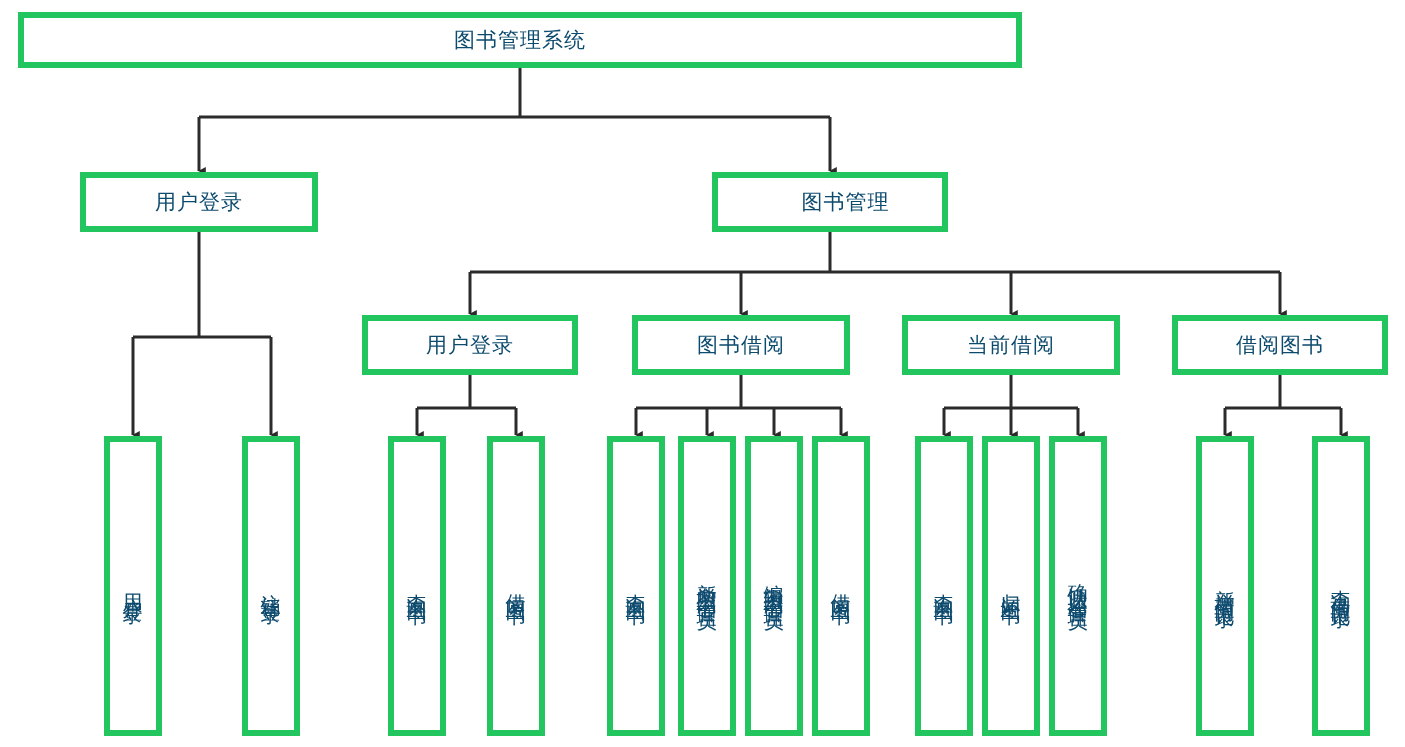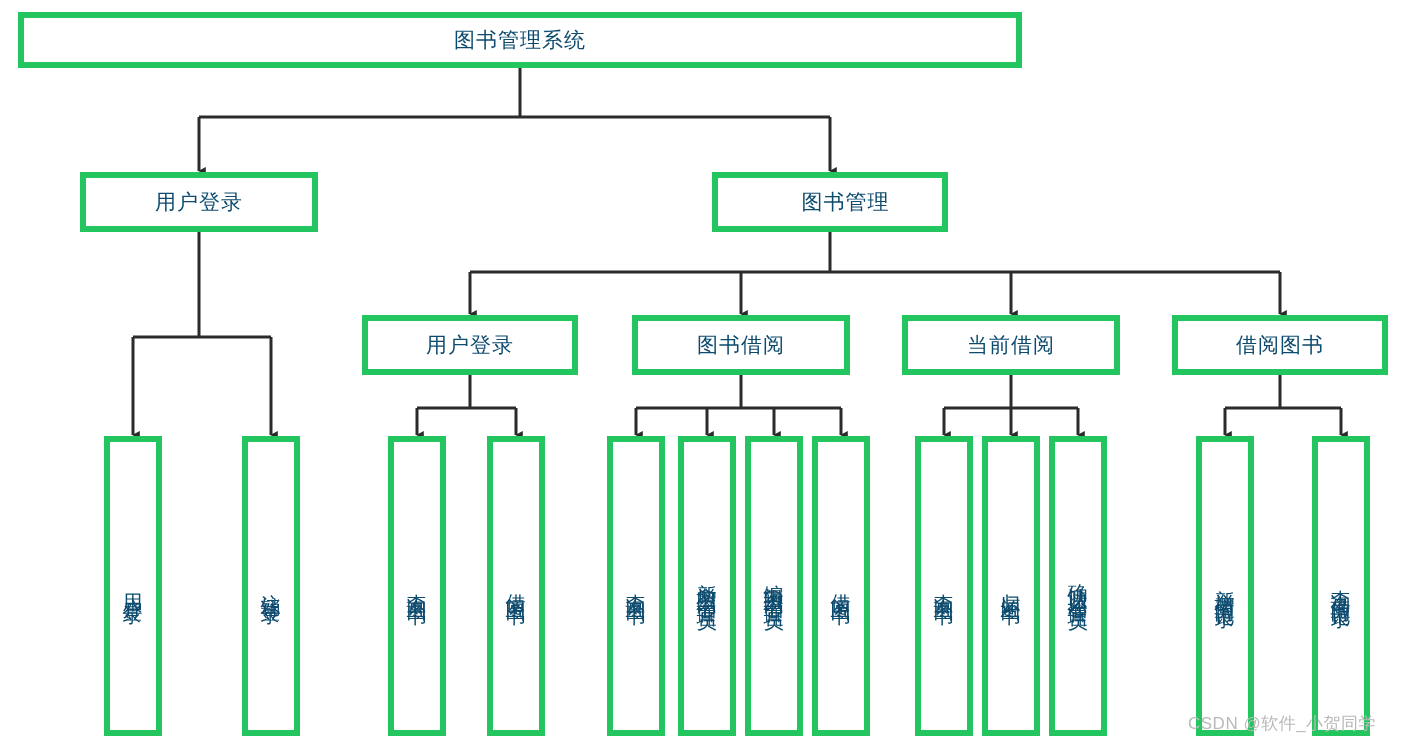--- a/index.html
+++ b/index.html
@@ -170,15 +170,14 @@
   </div>
 
   <div class="node v" style="left:1196px;top:436px;width:58px;height:300px;">
     <span class="vlabel">新增借阅记录</span>
   </div>
 
   <div class="node v" style="left:1312px;top:436px;width:58px;height:300px;">
     <span class="vlabel">查询借阅记录</span>
   </div>
 
-  <div id="watermark">CSDN @软件_小贺同学</div>
 
 </div>
 
 </body></html>

